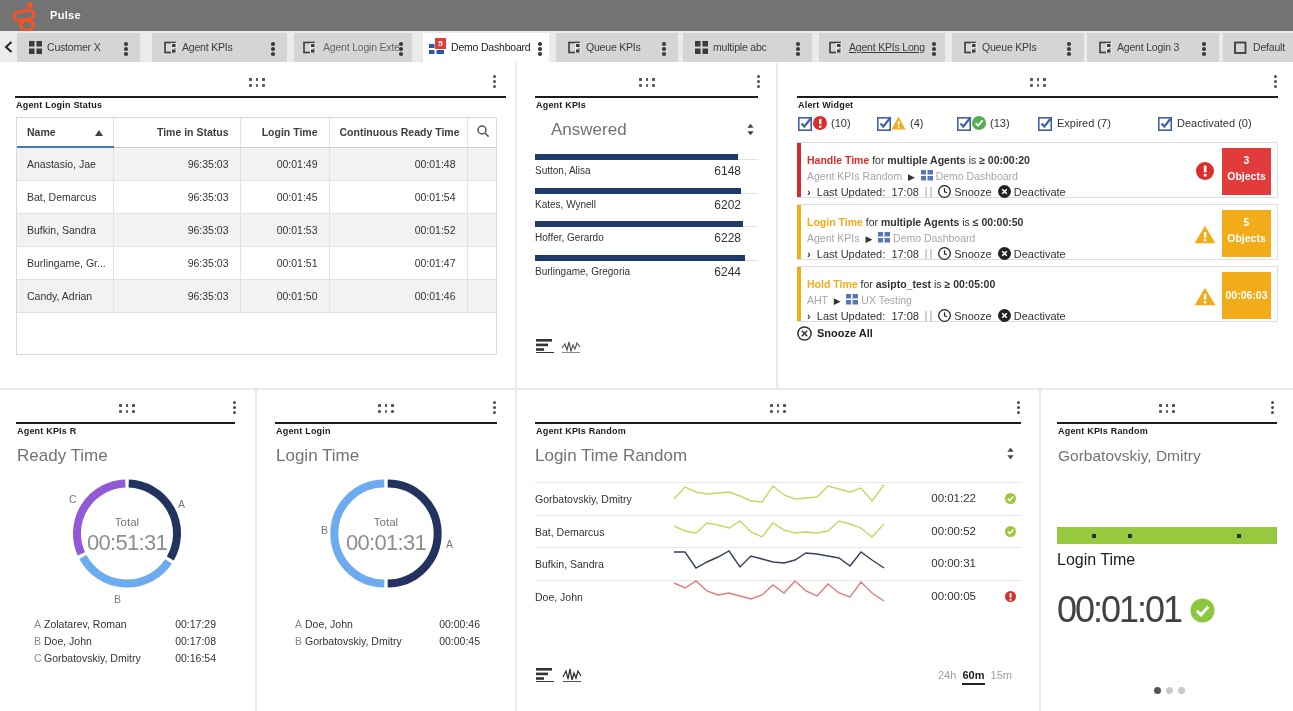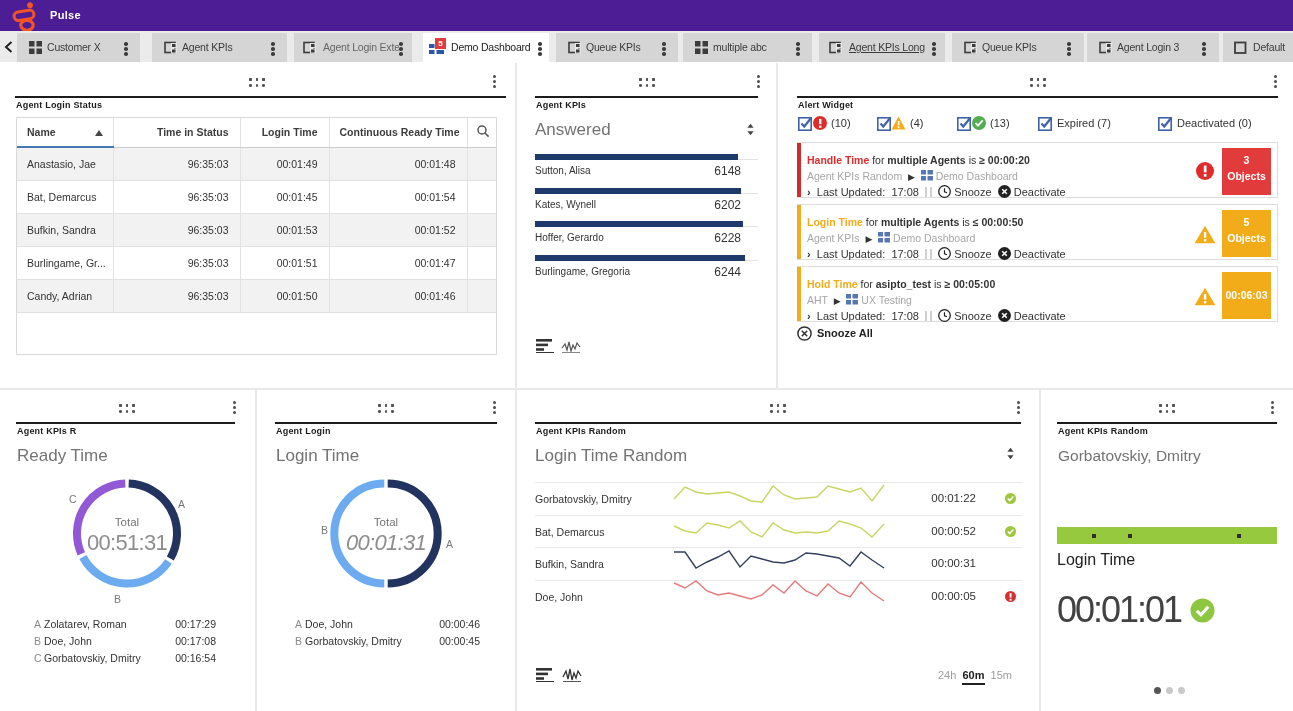--- a/index.html
+++ b/index.html
@@ -1,19 +1,19 @@
 <!DOCTYPE html>
 <html><head>
 <meta charset="utf-8">
 <style>
 * { margin:0; padding:0; box-sizing:border-box; }
 html,body { width:1293px; height:711px; overflow:hidden; background:#fff; }
 body { font-family:"Liberation Sans", sans-serif; color:#333; }
 .abs { position:absolute; }
-#header { position:absolute; left:0; top:0; width:1293px; height:31px; background:#4c1d95; }
+#header { position:absolute; left:0; top:0; width:1293px; height:31px; background:#737373; }
 #tabbar { position:absolute; left:0; top:31px; width:1293px; height:31px; background:#ebebeb; }
 .tab { position:absolute; top:2px; height:29px; background:#d5d5d5; }
 .tab.active { background:#fff; }
 .tab .ticon { position:absolute; left:12px; top:8px; }
 .tab .tlabel { position:absolute; left:34px; top:0; height:29px; line-height:29px; font-size:10.5px; color:#3c3c3c; white-space:nowrap; letter-spacing:-0.2px; }
 .kebab { position:absolute; width:3px; }
 .kebab i, .kebab i:before, .kebab i:after { content:""; display:block; position:absolute; width:3px; height:3px; border-radius:50%; background:#4d4d4d; }
 .tab .kebab i, .tab .kebab i:before, .tab .kebab i:after { width:3.6px; height:3.6px; background:#3d3d3d; }
 .kebab i { top:0; }
 .kebab i:before { top:5px; }
@@ -264,21 +264,21 @@
   <div class="handle" style="left:122px;top:15px;">
         <b></b>
         <b></b>
         <b></b>
       </div>
   <div class="kebab" style="left:240px;top:12px;">
         <i></i>
       </div>
   <div class="rule" style="left:18px;top:33px;width:223px;"></div>
   <div class="wlabel" style="left:19px;top:37px;">Agent KPIs</div>
-  <div class="wtitle" style="left:18px;top:57px;">Answered</div>
+  <div class="wtitle" style="left:34px;top:57px;">Answered</div>
   <svg class="abs" style="left:229px;top:60px;" width="9" height="13" viewBox="0 0 10 15">
         <path d="M5 1 L8.6 5.5 L1.4 5.5 Z" fill="#444"></path>
         <path d="M5 14 L8.6 9.5 L1.4 9.5 Z" fill="#444"></path>
       </svg>
   <div class="kbar" style="top:91px;">
         <i style="width:203px;"></i>
         <span class="kn">Sutton, Alisa</span>
         <span class="kv">6148</span>
       </div>
   <div class="kbar" style="top:125px;">
@@ -501,21 +501,21 @@
   <div class="rule" style="left:18px;top:32px;width:222px;"></div>
   <div class="wlabel" style="left:19px;top:36px;">Agent Login</div>
   <div class="wtitle" style="left:19px;top:56px;">Login Time</div>
   <svg class="abs" style="left:0;top:0;" width="258" height="321" viewBox="0 0 258 321">
     <path d="M130.7 93.5 A50 50 0 0 1 130.7 193.5" fill="none" stroke="#22335f" stroke-width="8"></path>
     <path d="M127.3 193.5 A50 50 0 0 1 127.3 93.5" fill="none" stroke="#6cabf0" stroke-width="8"></path>
     <text x="189" y="158" font-size="10.5" fill="#777">A</text>
     <text x="64" y="144" font-size="10.5" fill="#777">B</text>
   </svg>
   <div class="abs" style="left:49px;top:126px;width:160px;text-align:center;font-size:11.5px;color:#757575;">Total</div>
-  <div class="abs" style="left:49px;top:140px;width:160px;text-align:center;font-size:22px;letter-spacing:-0.7px;color:#8e8e8e;font-style:italic;">00:01:31</div>
+  <div class="abs" style="left:49px;top:140px;width:160px;text-align:center;font-size:22px;letter-spacing:-0.7px;color:#8e8e8e;">00:01:31</div>
   <div class="lg" style="top:228px;">
         <span class="ll" style="left:38px;">A</span>
         <span class="ln" style="left:48px;">Doe, John</span>
         <span class="lv" style="right:35px;">00:00:46</span>
       </div>
   <div class="lg" style="top:245px;">
         <span class="ll" style="left:38px;">B</span>
         <span class="ln" style="left:48px;">Gorbatovskiy, Dmitry</span>
         <span class="lv" style="right:35px;">00:00:45</span>
       </div>

